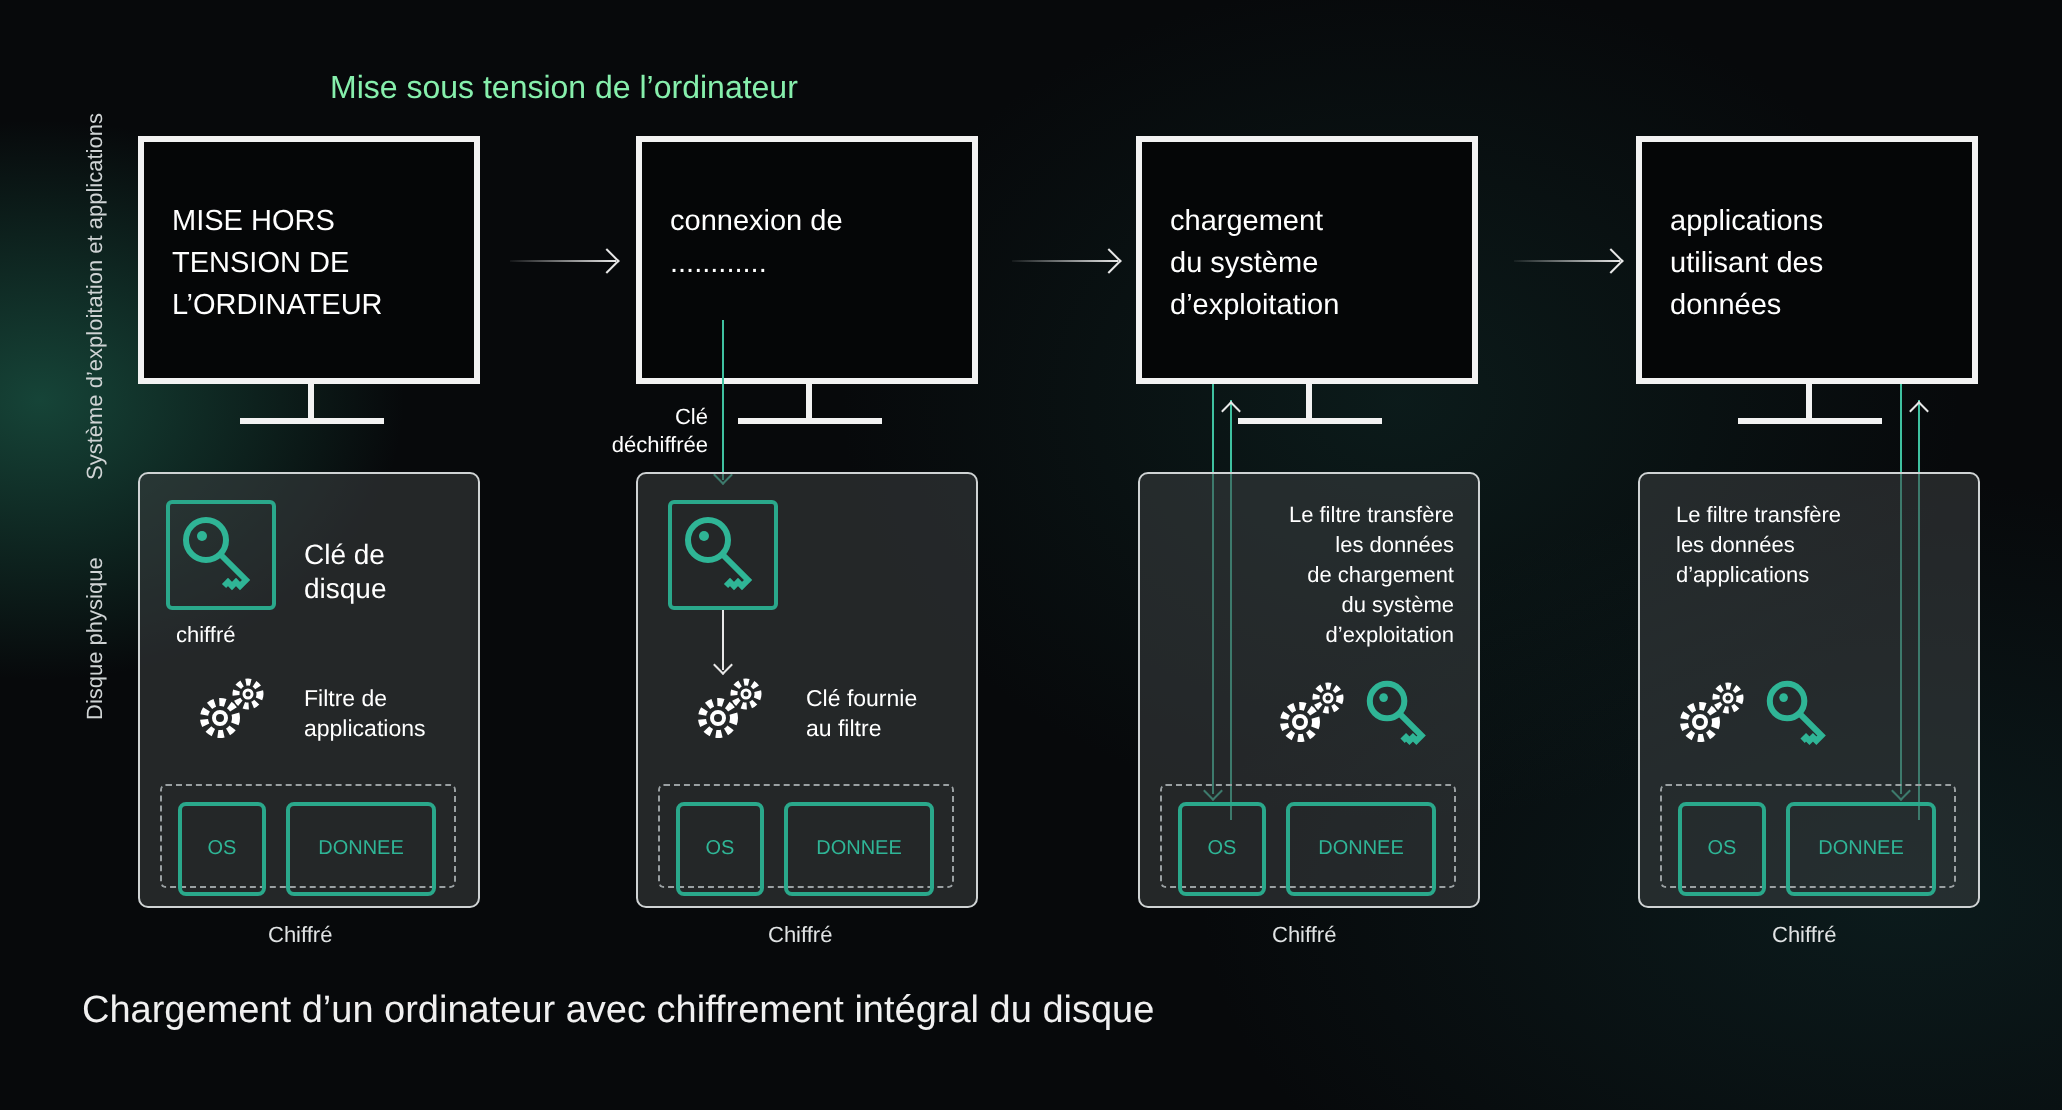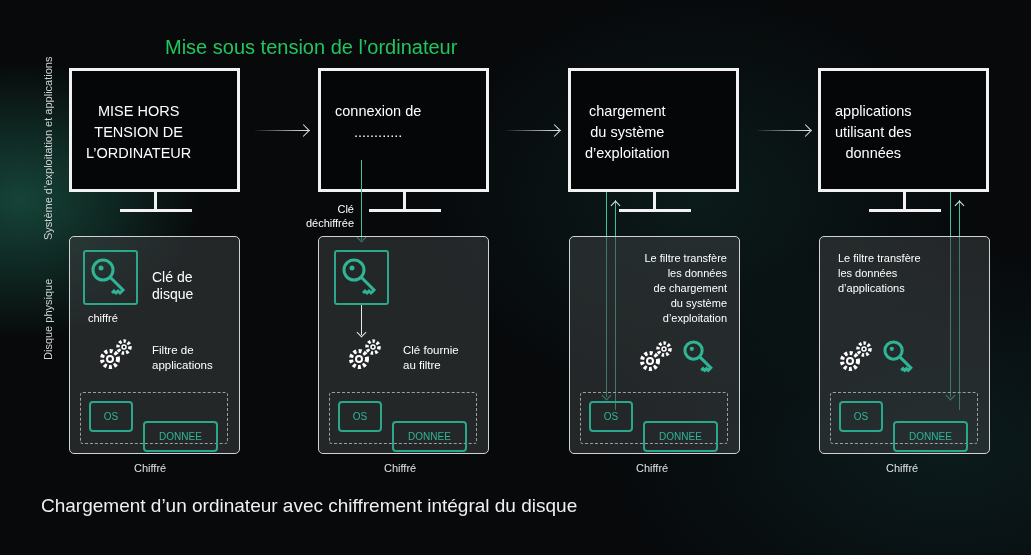--- a/index.html
+++ b/index.html
@@ -6,28 +6,28 @@
   body {
     width:1031px; height:555px; overflow:hidden; position:relative;
     background: radial-gradient(ellipse 260px 200px at 20px 200px, rgba(40,140,110,0.45), transparent 70%),
                 radial-gradient(ellipse 400px 300px at 700px 200px, rgba(20,60,55,0.35), transparent 70%),
                 radial-gradient(ellipse 500px 300px at 950px 450px, rgba(20,60,60,0.35), transparent 70%),
                 #07090b;
     font-family: "Liberation Sans", "DejaVu Sans", sans-serif;
     color:#fff;
   }
   .abs { position:absolute; }
-  .top-caption { left:165px; top:36px; font-size:20px; color:#22c55e; }
+  .top-caption { left:165px; top:36px; font-size:16px; color:#86efac; }
   .vlabel {
     position:absolute; transform-origin:left top; transform:rotate(-90deg);
     font-size:11px; color:#d0d4d5; white-space:nowrap;
   }
   .monitor {
     position:absolute; top:68px; width:171px; height:124px;
-    border:3px solid #f2f2f2; box-sizing:border-box; background:#050607;text-align:center;
+    border:3px solid #f2f2f2; box-sizing:border-box; background:#050607;
   }
   .monitor .txt {
     position:absolute; left:14px; top:30px; font-size:14.5px; line-height:21px; color:#fff;
   }
   .stand-v { position:absolute; top:192px; width:3px; height:18px; background:#f2f2f2; }
   .stand-h { position:absolute; top:209px; width:72px; height:3px; background:#f2f2f2; }
   .h-arrow { position:absolute; top:130px; height:1px; background:linear-gradient(90deg, rgba(255,255,255,0.05), #e8e8e8); }
   .h-arrow::after {
     content:""; position:absolute; right:0; top:-4px; width:8px; height:8px;
     border-top:1.5px solid #e8e8e8; border-right:1.5px solid #e8e8e8; transform:rotate(45deg);
@@ -40,26 +40,26 @@
     position:absolute; width:55px; height:55px; box-sizing:border-box;
     border:2px solid #2aa88b; border-radius:3px;
   }
   .teal { color:#2fb596; }
   .lbl { position:absolute; font-size:11.5px; line-height:15px; color:#fff; }
   .dash-area {
     position:absolute; left:10px; top:155px; width:148px; height:52px; box-sizing:border-box;
     border:1.5px dashed #9aa0a2; border-radius:3px;
   }
   .chip {
-    position:absolute; top:8px; height:31px; box-sizing:border-box;
+    position:absolute; top:8px; height:47px; box-sizing:border-box;
     border:2px solid #2aa88b; border-radius:4px; color:#2fb596; font-size:10px;
     display:flex; align-items:center; justify-content:center;
   }
   .chip.os { left:8px; width:44px; }
-  .chip.data { left:62px; width:75px;margin-top:20px; }
+  .chip.data { left:62px; width:75px; }
   .under { position:absolute; top:462px; font-size:11px; color:#e0e3e4; }
   .vline { position:absolute; width:1px; background:#3fc1a0; }
   .arrow-up, .arrow-down { position:absolute; width:6px; height:6px; border-left:1.5px solid #e8e8e8; border-top:1.5px solid #e8e8e8; }
   .arrow-up { transform:rotate(45deg); }
   .arrow-down { transform:rotate(225deg); border-color:#3fc1a0; }
   .title { left:41px; top:495px; font-size:19px; color:#f0f0f0; }
   svg { display:block; }
 </style>
 </head>
 <body>

